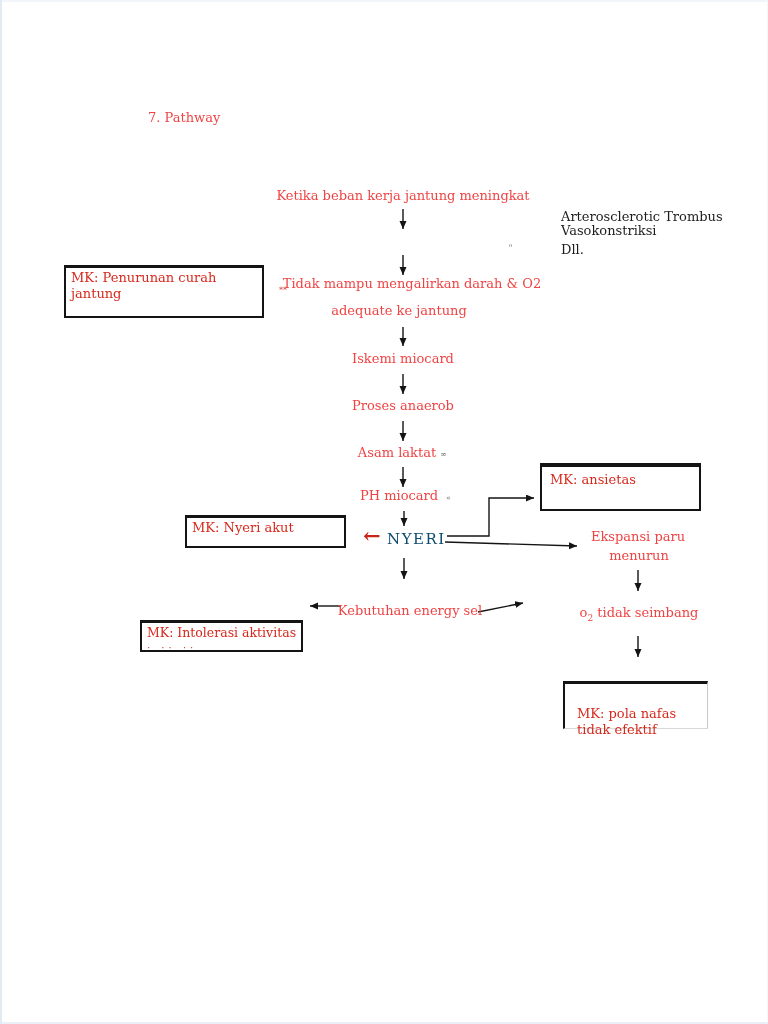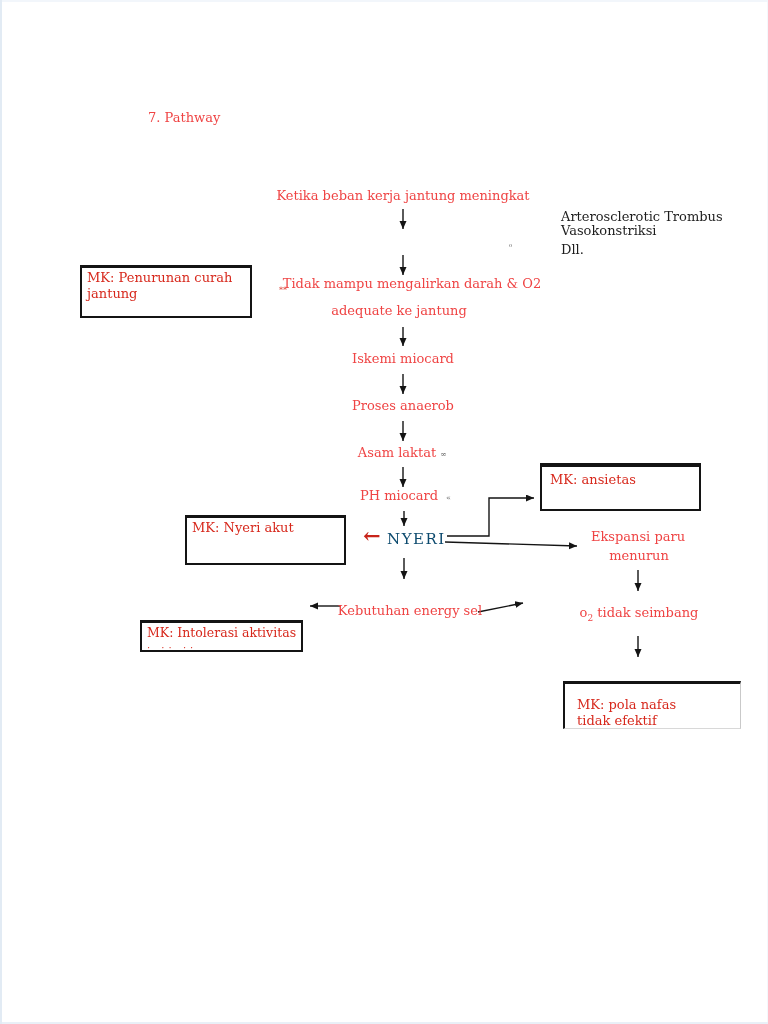--- a/index.html
+++ b/index.html
@@ -56,21 +56,21 @@
   <div class="t c" style="left:403px;top:189px">Ketika beban kerja jantung meningkat</div>
 
   <div class="t mark" style="left:509px;top:240px">₀</div>
 
   <div class="note">
     <div>Arterosclerotic Trombus</div>
     <div>Vasokonstriksi</div>
     <div class="l3">Dll.</div>
   </div>
 
-  <div class="box" style="left:80px;top:265px;width:172px;height:53px">
+  <div class="box" style="left:64px;top:265px;width:200px;height:53px">
     <span>MK: Penurunan curah jantung</span>
   </div>
 
   <div class="t red" style="left:279px;top:283px;font-size:8px">⁎⁎</div>
   <div class="t c" style="left:412px;top:277px">Tidak mampu mengalirkan darah &amp; O2</div>
   <div class="t c" style="left:399px;top:304px">adequate ke jantung</div>
 
   <div class="t c" style="left:403px;top:352px">Iskemi miocard</div>
 
   <div class="t c" style="left:403px;top:399px">Proses anaerob</div>
@@ -78,37 +78,37 @@
   <div class="t c" style="left:397px;top:446px">Asam laktat</div>
   <div class="t mark" style="left:440px;top:450px">∞</div>
 
   <div class="t c" style="left:399px;top:489px">PH miocard</div>
   <div class="t mark" style="left:446px;top:493px">«</div>
 
   <div class="box" style="left:540px;top:463px;width:161px;height:48px;border-top-width:4px;padding:5px 8px">
     <span>MK: ansietas</span>
   </div>
 
-  <div class="box" style="left:185px;top:515px;width:161px;height:50px">
+  <div class="box" style="left:185px;top:515px;width:161px;height:33px">
     <span>MK: Nyeri akut</span>
   </div>
 
   <div class="nyeri-arrow">←</div>
   <div class="nyeri">NYERI</div>
 
   <div class="t c" style="left:638px;top:530px">Ekspansi paru</div>
   <div class="t c" style="left:639px;top:549px">menurun</div>
 
   <div class="box" style="left:140px;top:620px;width:163px;height:32px;font-size:12.5px;white-space:nowrap">
     <span>MK: Intolerasi aktivitas</span>
     <span class="partial">· ·· ··</span>
   </div>
 
   <div class="t c" style="left:410px;top:604px">Kebutuhan energy sel</div>
 
   <div class="t c" style="left:639px;top:606px"><span>o</span><sub>2</sub><span> tidak seimbang</span></div>
 
-  <div class="box" style="left:563px;top:681px;width:178px;height:48px;border-top-width:3px;border-right:1px solid #c9c9c9;border-bottom:1px solid #d8d8d8;padding:13px 4px 0 12px;line-height:16px">
+  <div class="box" style="left:563px;top:681px;width:145px;height:48px;border-top-width:3px;border-right:1px solid #c9c9c9;border-bottom:1px solid #d8d8d8;padding:22px 4px 0 12px;line-height:16px">
     <div>MK: pola nafas</div>
     <div>tidak efektif</div>
   </div>
 
 </div>
 
 </body></html>

